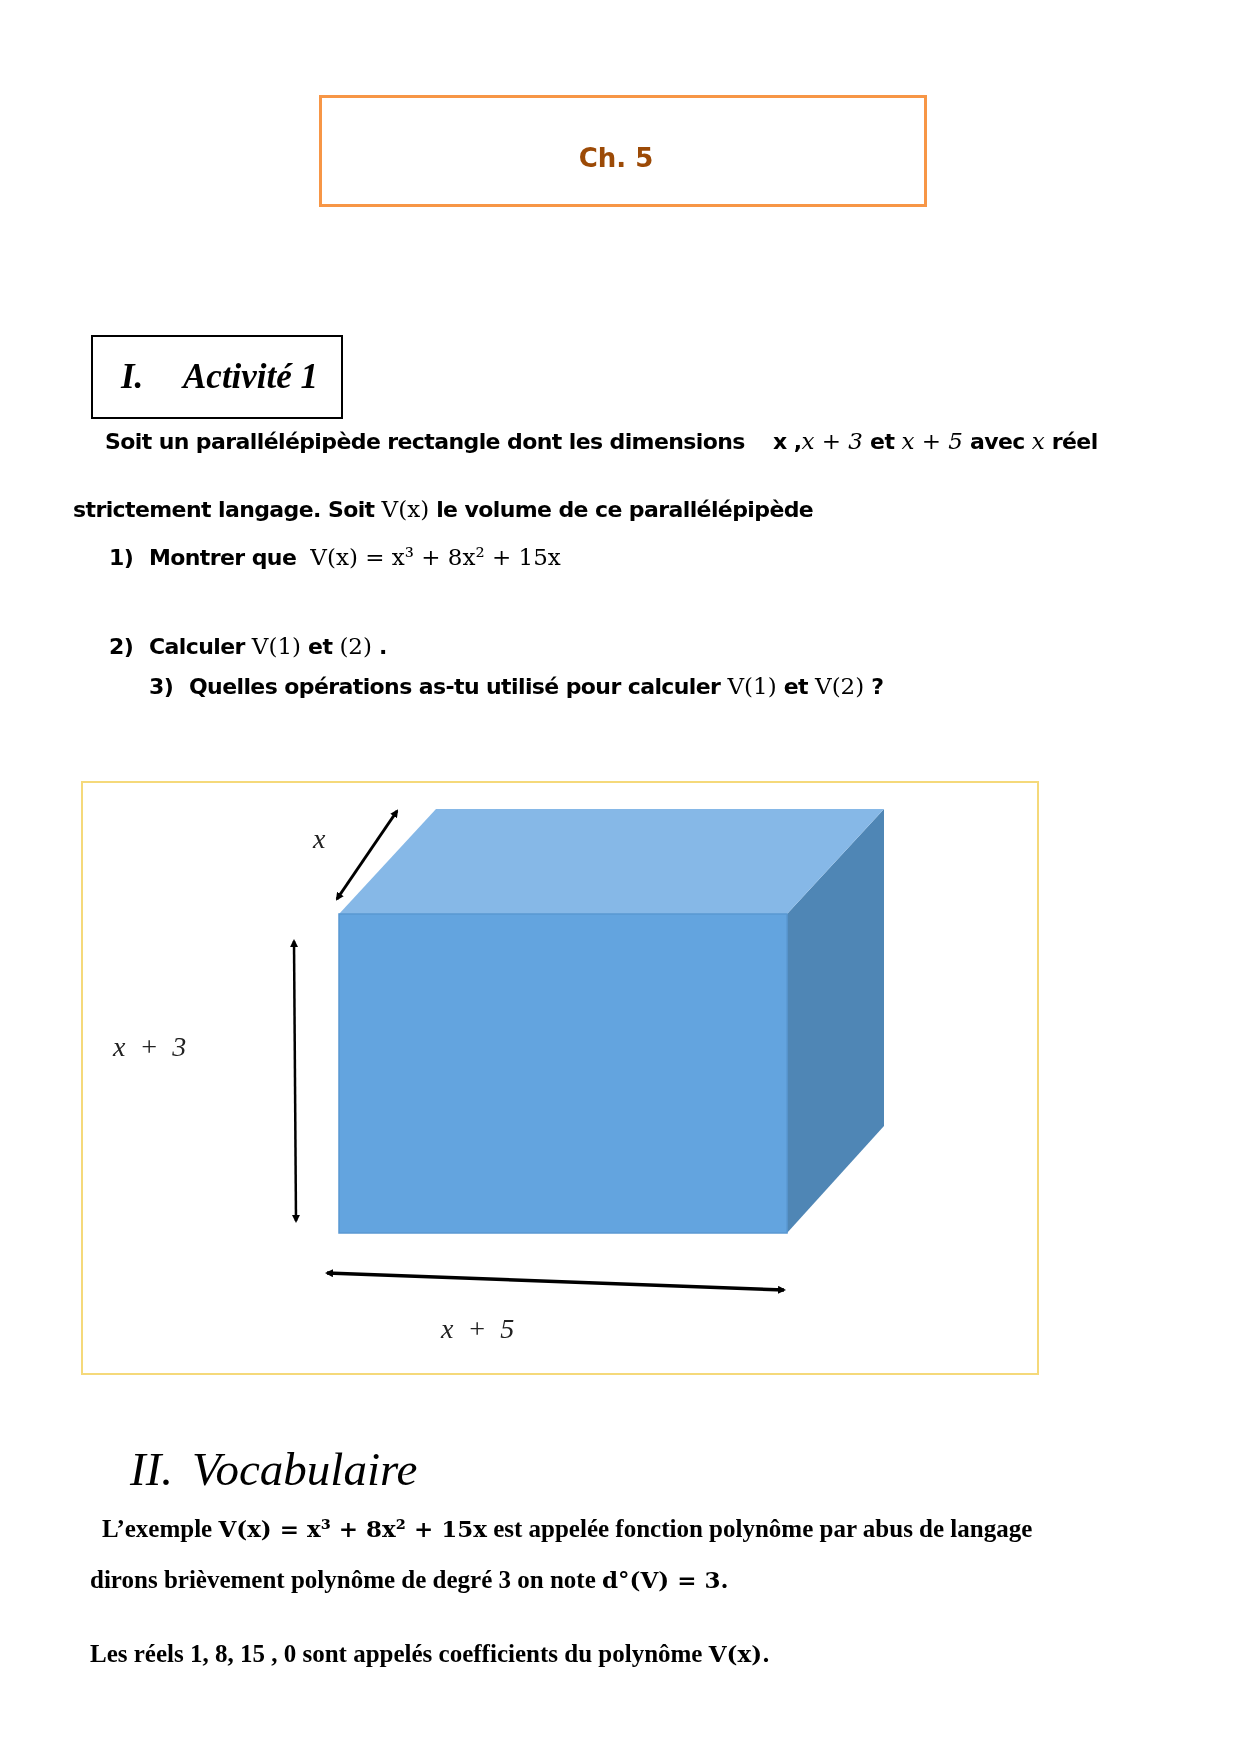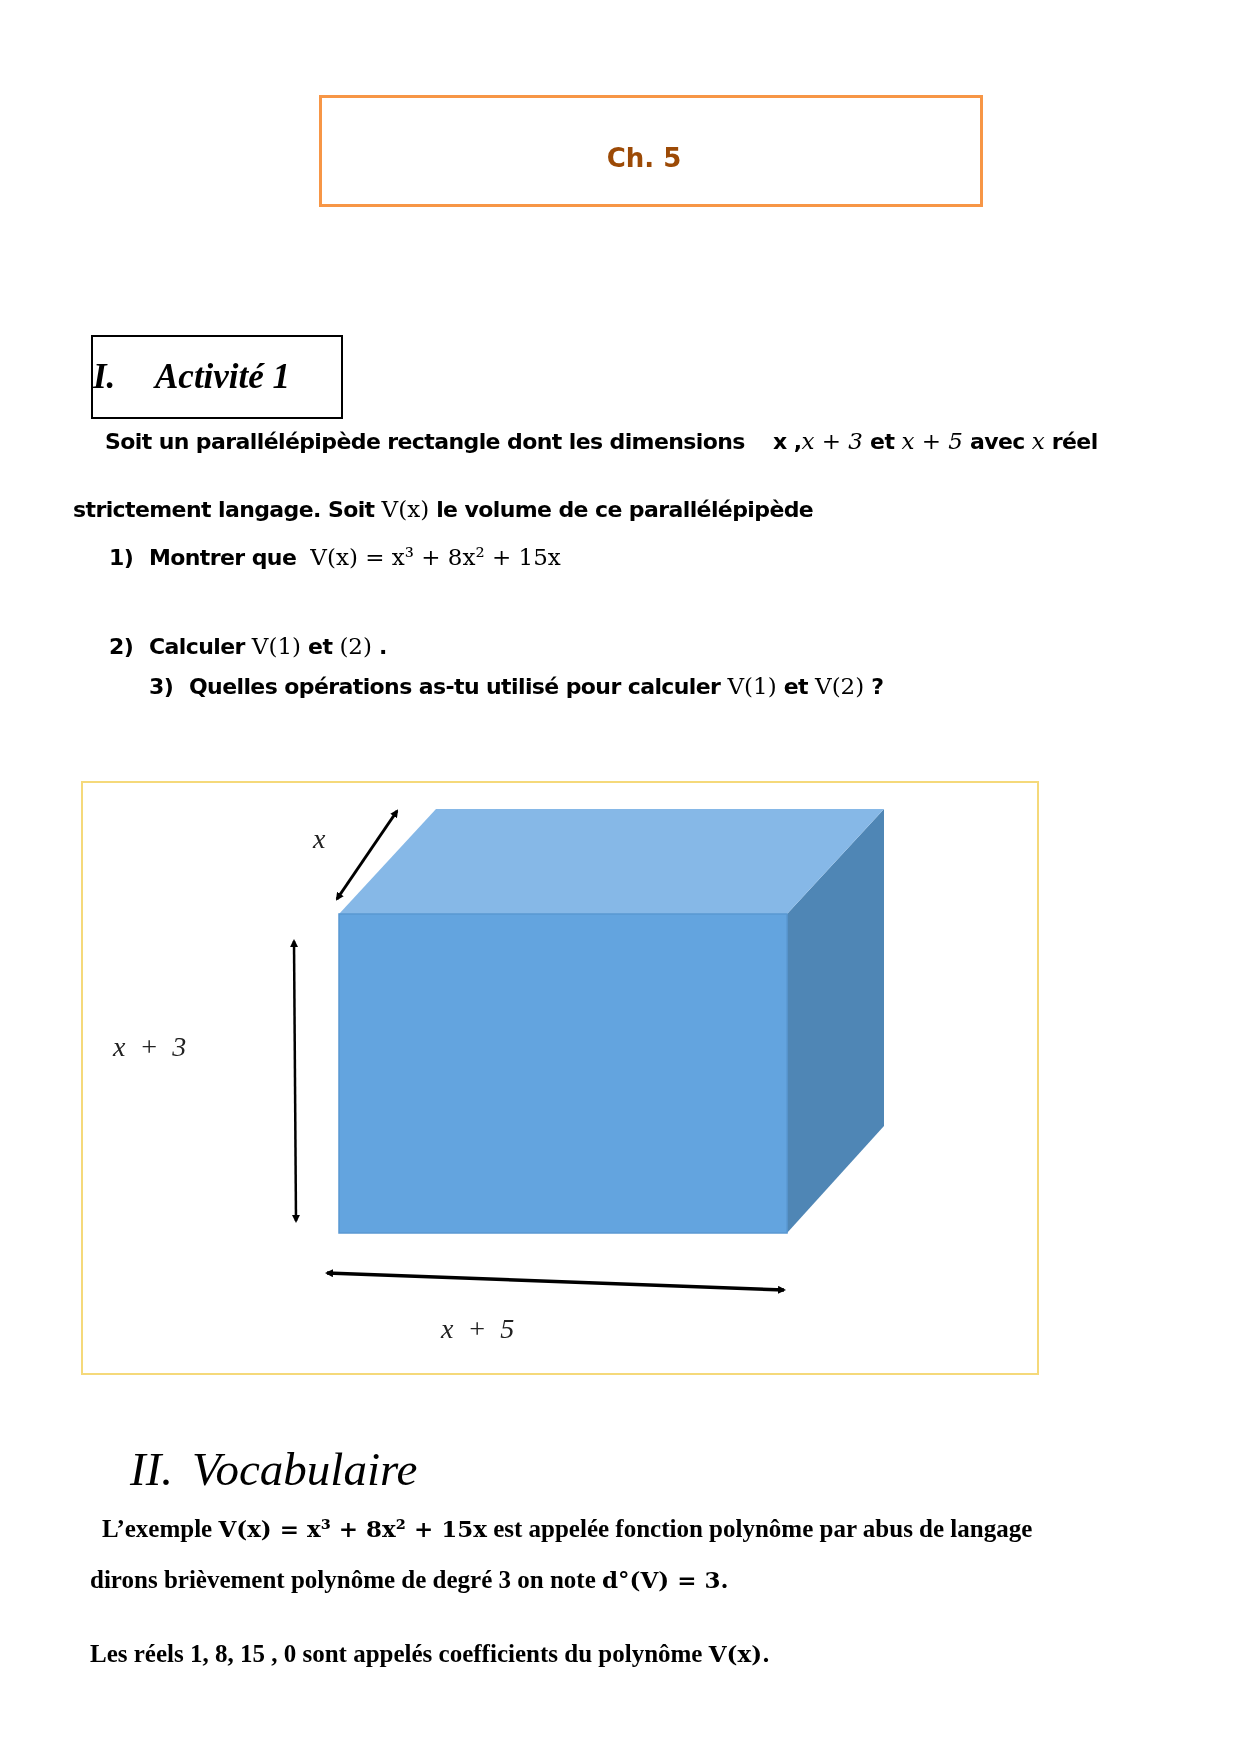--- a/index.html
+++ b/index.html
@@ -1,21 +1,21 @@
 <!DOCTYPE html>
 <html><head>
 <meta charset="utf-8">
 <style>
   html, body { margin:0; padding:0; background:#ffffff; }
   body { width:1240px; height:1754px; position:relative; overflow:hidden; font-family:"Liberation Sans", sans-serif; color:#000; }
   .abs { position:absolute; }
-  .title-box { left:319px; top:95px; width:664px; height:112px; border:3px solid #f79646; box-sizing:border-box; display:flex; align-items:center; justify-content:center; }
+  .title-box { left:319px; top:95px; width:608px; height:112px; border:3px solid #f79646; box-sizing:border-box; display:flex; align-items:center; justify-content:center; }
   .title-small { font-family:"DejaVu Sans", sans-serif; font-weight:bold; font-size:26px; color:#9c4a06; margin-right:14px; margin-top:14px; }
   .title-big { font-family:"DejaVu Sans", sans-serif; font-weight:bold; font-size:58px; color:#a8500c; letter-spacing:-1px; text-shadow:1px 2px 2px rgba(120,50,0,0.35); }
-  .sec-box { left:91px; top:335px; width:252px; height:84px; border:2px solid #000; box-sizing:border-box; display:flex; align-items:center; padding-left:0; }
+  .sec-box { left:91px; top:335px; width:252px; height:84px; border:2px solid #000; box-sizing:border-box; display:flex; align-items:center; padding-left:28px; }
   .sec-title { font-family:"Liberation Serif", serif; font-style:italic; font-weight:bold; font-size:35px; }
   .sec-num { display:inline-block; width:62px; }
   .para { font-family:"DejaVu Sans", sans-serif; font-weight:bold; font-size:22px; letter-spacing:-0.6px; white-space:nowrap; }
   .math { font-family:"DejaVu Serif", serif; font-weight:normal; font-size:23px; letter-spacing:0; }
   .item-num { display:inline-block; width:40px; }
   .fig-frame { left:81px; top:781px; width:958px; height:594px; border:2px solid #f5d97a; box-sizing:border-box; }
   .serif-text { font-family:"Liberation Serif", serif; font-weight:bold; font-size:25px; white-space:nowrap; }
   .serif-text .m { font-family:"DejaVu Serif", serif; font-weight:bold; font-size:23px; }
   .sec2 { font-family:"Liberation Serif", serif; font-style:italic; font-size:47px; }
 </style>

